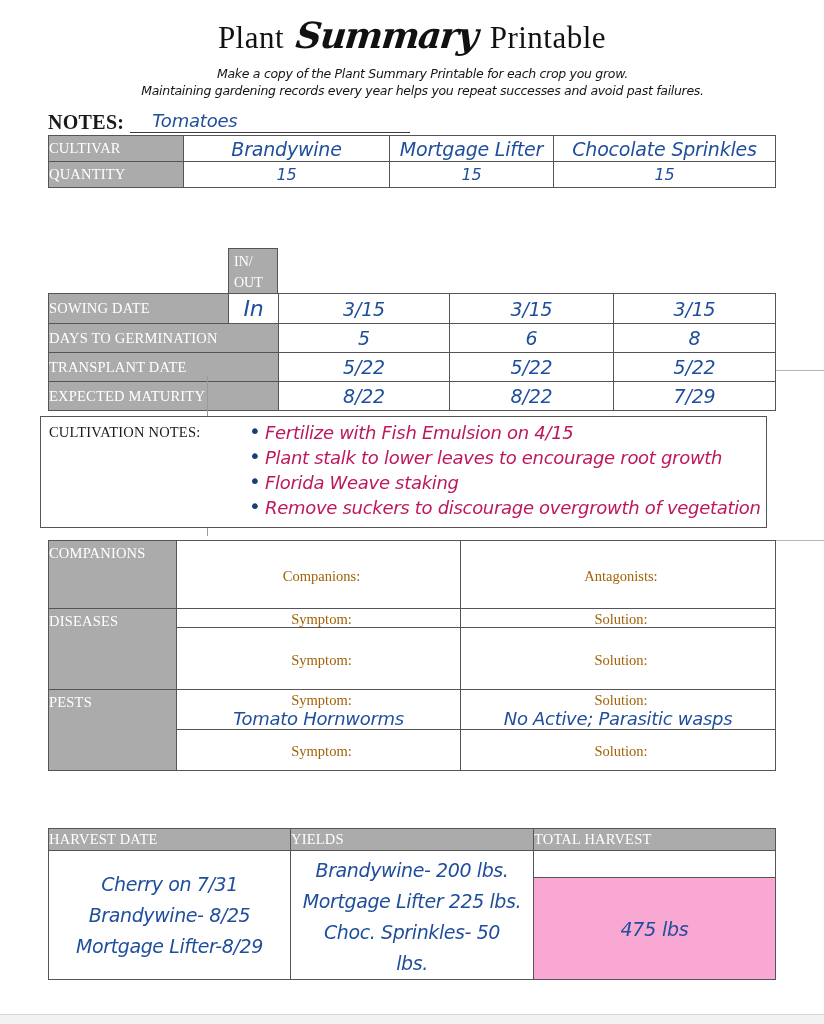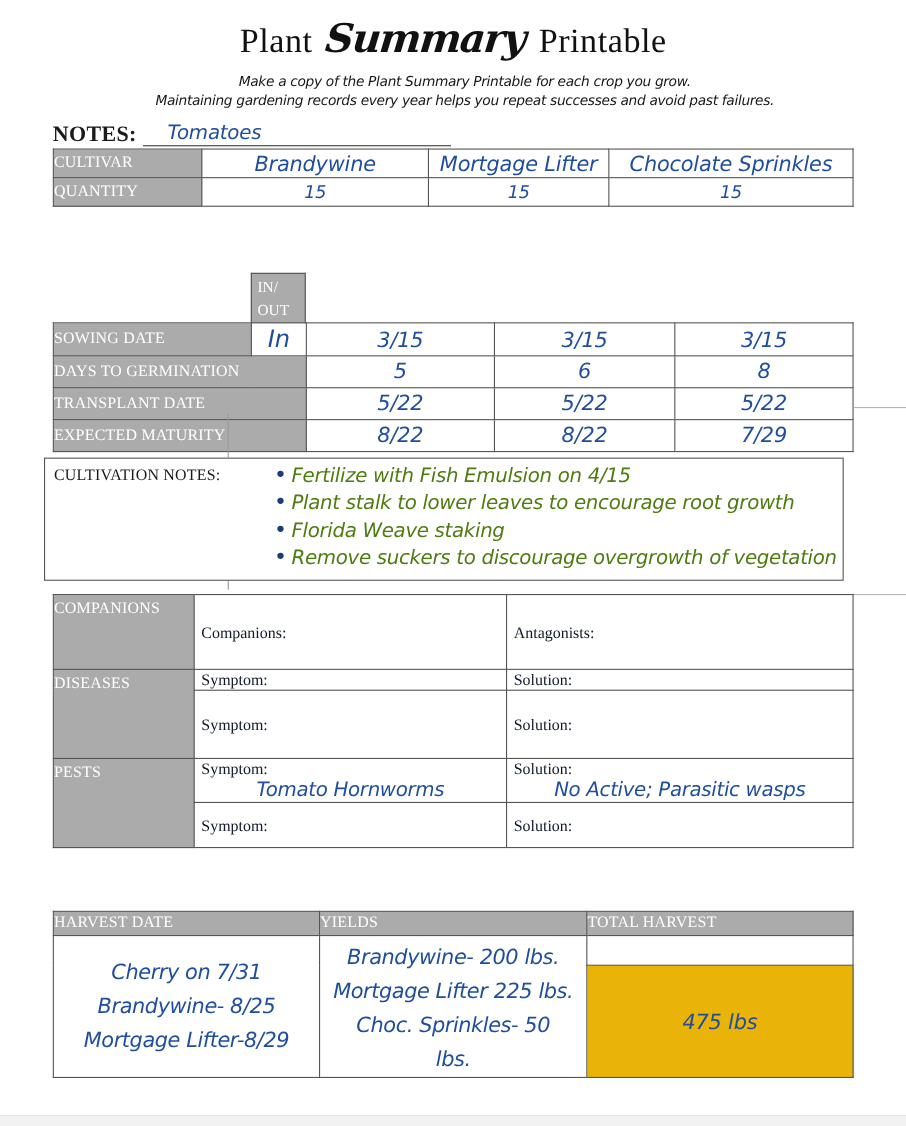--- a/index.html
+++ b/index.html
@@ -183,45 +183,46 @@
   .notes-list {
     position: absolute;
     left: 208px; top: 3px;
     margin: 0;
     padding: 0;
     list-style: none;
   }
   .notes-list li {
     font-family: "DejaVu Sans", sans-serif;
     font-style: italic;
-    color: #4d7c0f;
+    color: #be185d;
     font-size: 18px;
     line-height: 25px;
     letter-spacing: -0.3px;
     white-space: nowrap;
     position: relative;
     padding-left: 16px;
   }
   .notes-list li::before {
     content: "•";
     position: absolute;
     left: 0; top: -1px;
     color: #1a3d78;
     font-size: 20px;
   }
 
   
   #tbl-cdp { left: 48px; top: 540px; width: 727px; }
   .sub-label {
     font-family: "Liberation Serif", serif;
     font-size: 14.5px;
-    color: #0f172a;
+    color: #a16207;
     padding-left: 6px;
     padding-top: 2px;
     display: block;
+    text-align: center;
   }
   .cell-pad { vertical-align: top; background: #fff; }
   .cell-hand {
     display: block;
     text-align: center;
     font-family: "DejaVu Sans", sans-serif;
     font-style: italic;
     color: #1f4e9c;
     font-size: 18px;
     margin-top: -1px;
@@ -251,21 +252,21 @@
     font-family: "DejaVu Sans", sans-serif;
     font-style: italic;
     color: #1f4e9c;
     font-size: 19px;
     line-height: 31px;
     letter-spacing: -0.4px;
     white-space: nowrap;
   }
   .total-top { height: 26px; background: #fff; }
   .total-val {
-    background: #eab308;
+    background: #f9a8d4;
     text-align: center;
     vertical-align: middle;
   }
   .total-val .hand { font-size: 19px; }
 
   
   .page-edge {
     position: absolute;
     left: 0; top: 1014px;
     width: 824px; height: 1px;

